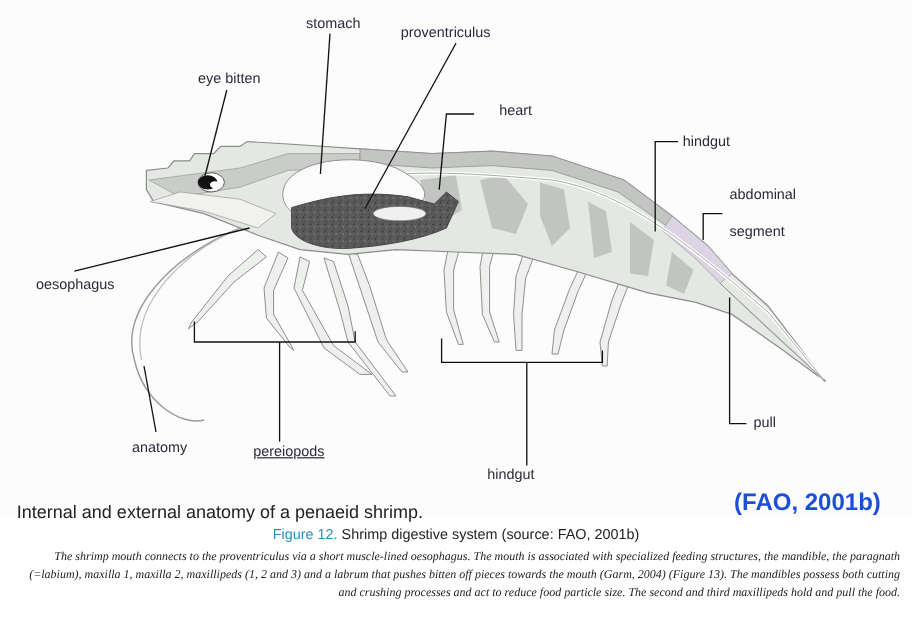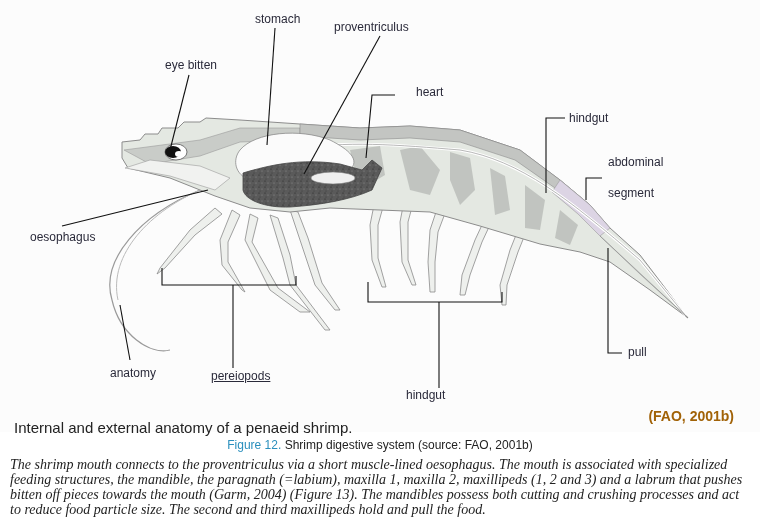--- a/index.html
+++ b/index.html
@@ -1,24 +1,24 @@
 <!DOCTYPE html>
 <html><head>
 <meta charset="utf-8">
 <style>
   html, body { margin: 0; padding: 0; background: #ffffff; }
   body { width: 760px; height: 520px; position: relative; overflow: hidden; font-family: "Liberation Sans", sans-serif; }
   .figure { position: absolute; left: 0; top: 0; width: 760px; height: 432px; background: #fcfcfc; }
   .figure svg { position: absolute; left: 0; top: 0; }
   .lbl { position: absolute; font-family: "Liberation Sans", sans-serif; font-size: 12px; color: #2a2a3a; white-space: nowrap; line-height: 13px; }
-  .fig-credit { position: absolute; right: 26px; top: 408px; font-family: "Liberation Sans", sans-serif; font-weight: bold; font-size: 14px; color: #a16207; margin-left: 20px; }
+  .fig-credit { position: absolute; right: 26px; top: 408px; font-family: "Liberation Sans", sans-serif; font-weight: bold; font-size: 20px; color: #1d4ed8; margin-left: 20px; }
   .fig-inner-caption { position: absolute; left: 14px; top: 419px; font-family: Liberation Sans, sans-serif; font-size: 15px; color: #222; }
   .caption { position: absolute; left: 0; width: 760px; top: 438px; text-align: center; font-family: "Liberation Sans", sans-serif; font-size: 12px; color: #222; }
   .caption .fig-num { color: #2a8fbd; }
-  .body-text { position: absolute; left: 10px; width: 740px; top: 457px; text-align: left; font-family: "Liberation Serif", serif; font-style: italic; font-size: 14px; line-height: 15px; color: #222; }
+  .body-text { position: absolute; left: 10px; width: 740px; top: 457px; text-align: right; font-family: "Liberation Serif", serif; font-style: italic; font-size: 10px; line-height: 15px; color: #222; }
 </style>
 </head>
 <body>
 
 <div class="figure">
   <svg width="760" height="432" viewBox="0 0 760 432">
     <defs>
       <pattern id="speckle" width="6" height="6" patternUnits="userSpaceOnUse">
         <rect width="6" height="6" fill="#5a5a5a"></rect>
         <circle cx="1" cy="1" r="0.6" fill="#222"></circle>

